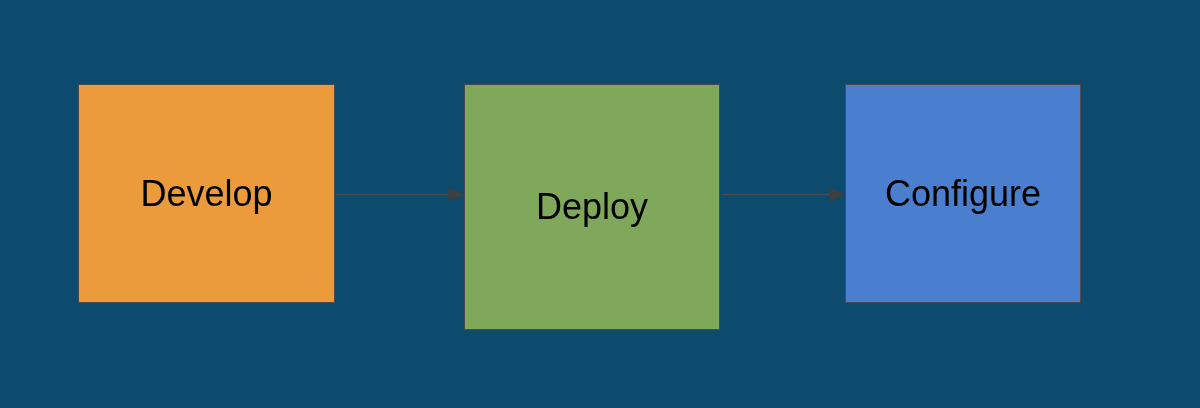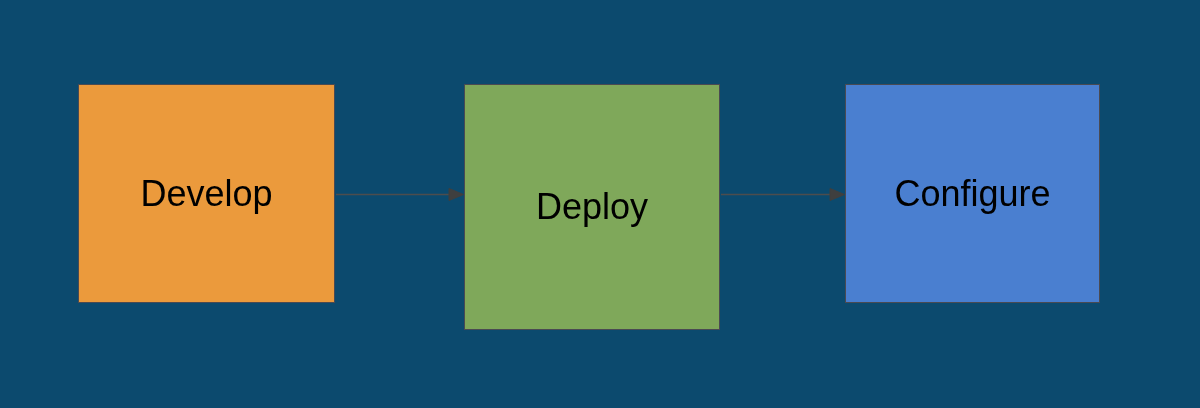--- a/index.html
+++ b/index.html
@@ -43,21 +43,21 @@
   }
   #node-deploy {
     left: 464px;
     top: 84px;
     width: 256px;
     height: 246px;
   }
   #node-configure {
     left: 845px;
     top: 84px;
-    width: 255px;
+    width: 236px;
     height: 219px;
   }
   .edge {
     position: absolute;
     top: 84px;
     left: 0;
     width: 1200px;
     height: 240px;
     overflow: visible;
     pointer-events: none;

